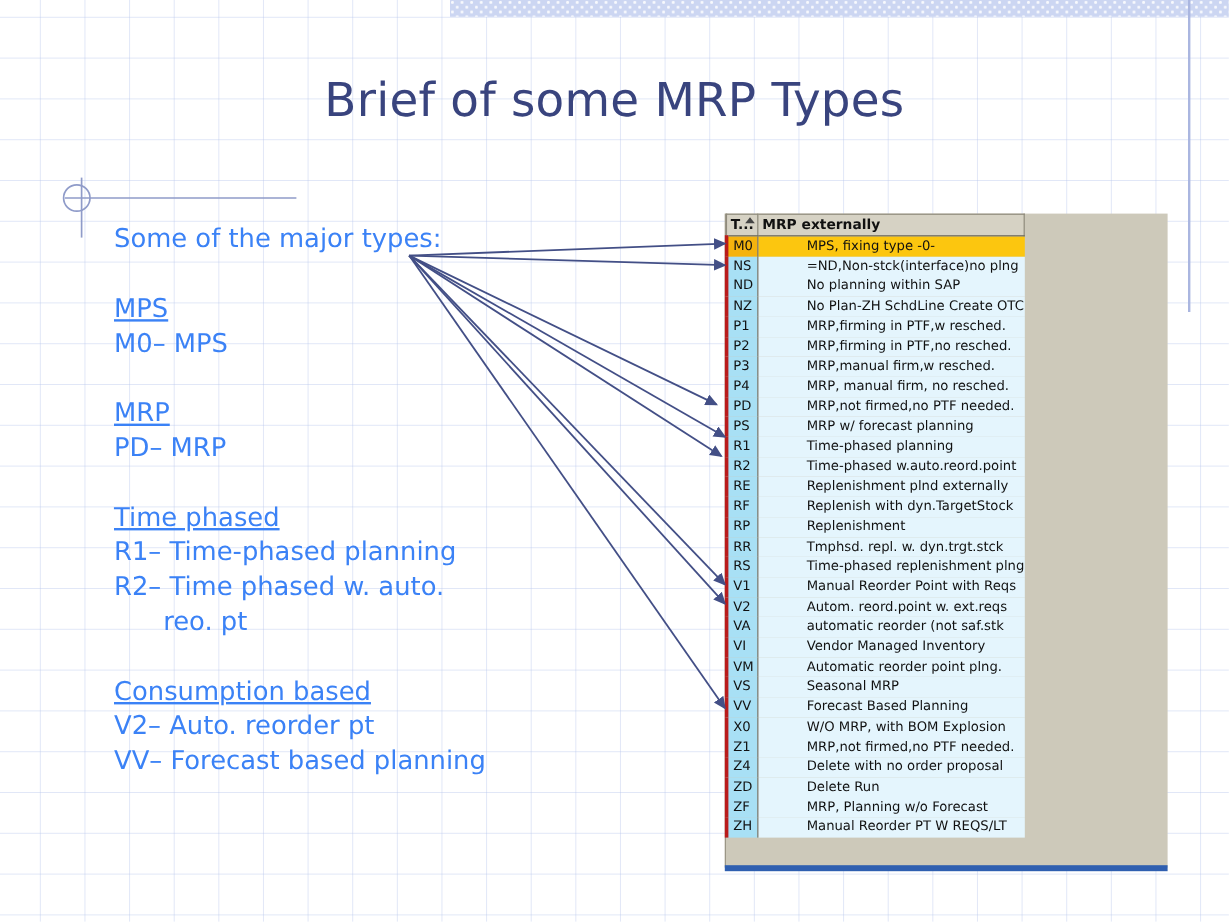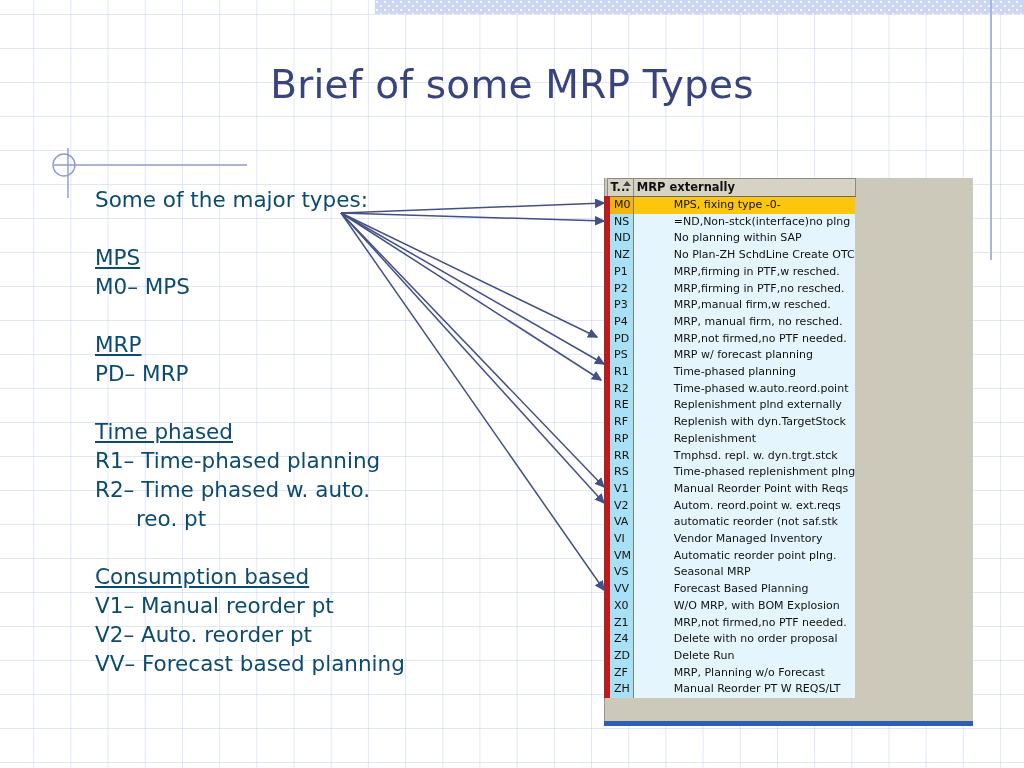--- a/index.html
+++ b/index.html
@@ -35,21 +35,21 @@
   #deco{position:absolute;left:40px;top:140px;width:230px;height:60px;}
   
   #slide-title{
     position:absolute;left:0;top:62px;width:1024px;text-align:center;
     font-size:39px;color:#39447e;letter-spacing:.2px;
     font-family:"DejaVu Sans", sans-serif;font-weight:400;
   }
   
   #body-text{
     position:absolute;left:95px;top:185px;width:420px;
-    color:#0c4a6e;font-size:21.5px;line-height:29px;
+    color:#3b82f6;font-size:21.5px;line-height:29px;
     font-family:"DejaVu Sans", sans-serif;
   }
   #body-text .blk{margin-bottom:0;}
   #body-text .gap{height:29px;}
   #body-text .hd{text-decoration:underline;}
   #body-text .ln{white-space:pre;}
   
   #arrows{position:absolute;left:0;top:0;width:1024px;height:768px;pointer-events:none;}
   
   #sap-panel{
@@ -71,21 +71,21 @@
     white-space:nowrap;
   }
   #sap-table .hdr td.c1{width:33px;position:relative;}
   #sap-table .hdr td.c2{width:206px;}
   #sap-table td{
     font-size:11px;color:#111;height:16.7px;padding:0 0 0 4px;white-space:nowrap;
     line-height:16.7px;
   }
   #sap-table tr.row td.code{
     width:33px;background:#a8e0f5;border-right:1px solid #7f7c70;
-    border-left:6px solid #b91c1c;
+    border-left:3px solid #b91c1c;
   }
   #sap-table tr.row td.desc{background:#e4f5fd;width:206px;padding-left:40px;}
   #sap-table tr.sel td.code{background:#f5b30e;}
   #sap-table tr.sel td.desc{background:#fcc60f;}
   .sortcaret{
     position:absolute;right:2px;top:2px;width:0;height:0;
     border-left:4px solid transparent;border-right:4px solid transparent;
     border-bottom:5px solid #444;
   }
 </style>
@@ -117,21 +117,20 @@
   <div class="ln">PD– MRP</div>
   <div class="gap"></div>
 
   <div class="hd">Time phased</div>
   <div class="ln">R1– Time-phased planning</div>
   <div class="ln">R2– Time phased w. auto.</div>
   <div class="ln">      reo. pt</div>
   <div class="gap"></div>
 
   <div class="hd">Consumption based</div>
-  <div class="ln">V1– Manual reorder pt</div>
   <div class="ln">V2– Auto. reorder pt</div>
   <div class="ln">VV– Forecast based planning</div>
 </div>
 
 <div id="sap-panel"></div>
 
 <table id="sap-table">
   <tbody>
     <tr class="hdr">
       <td class="c1">

